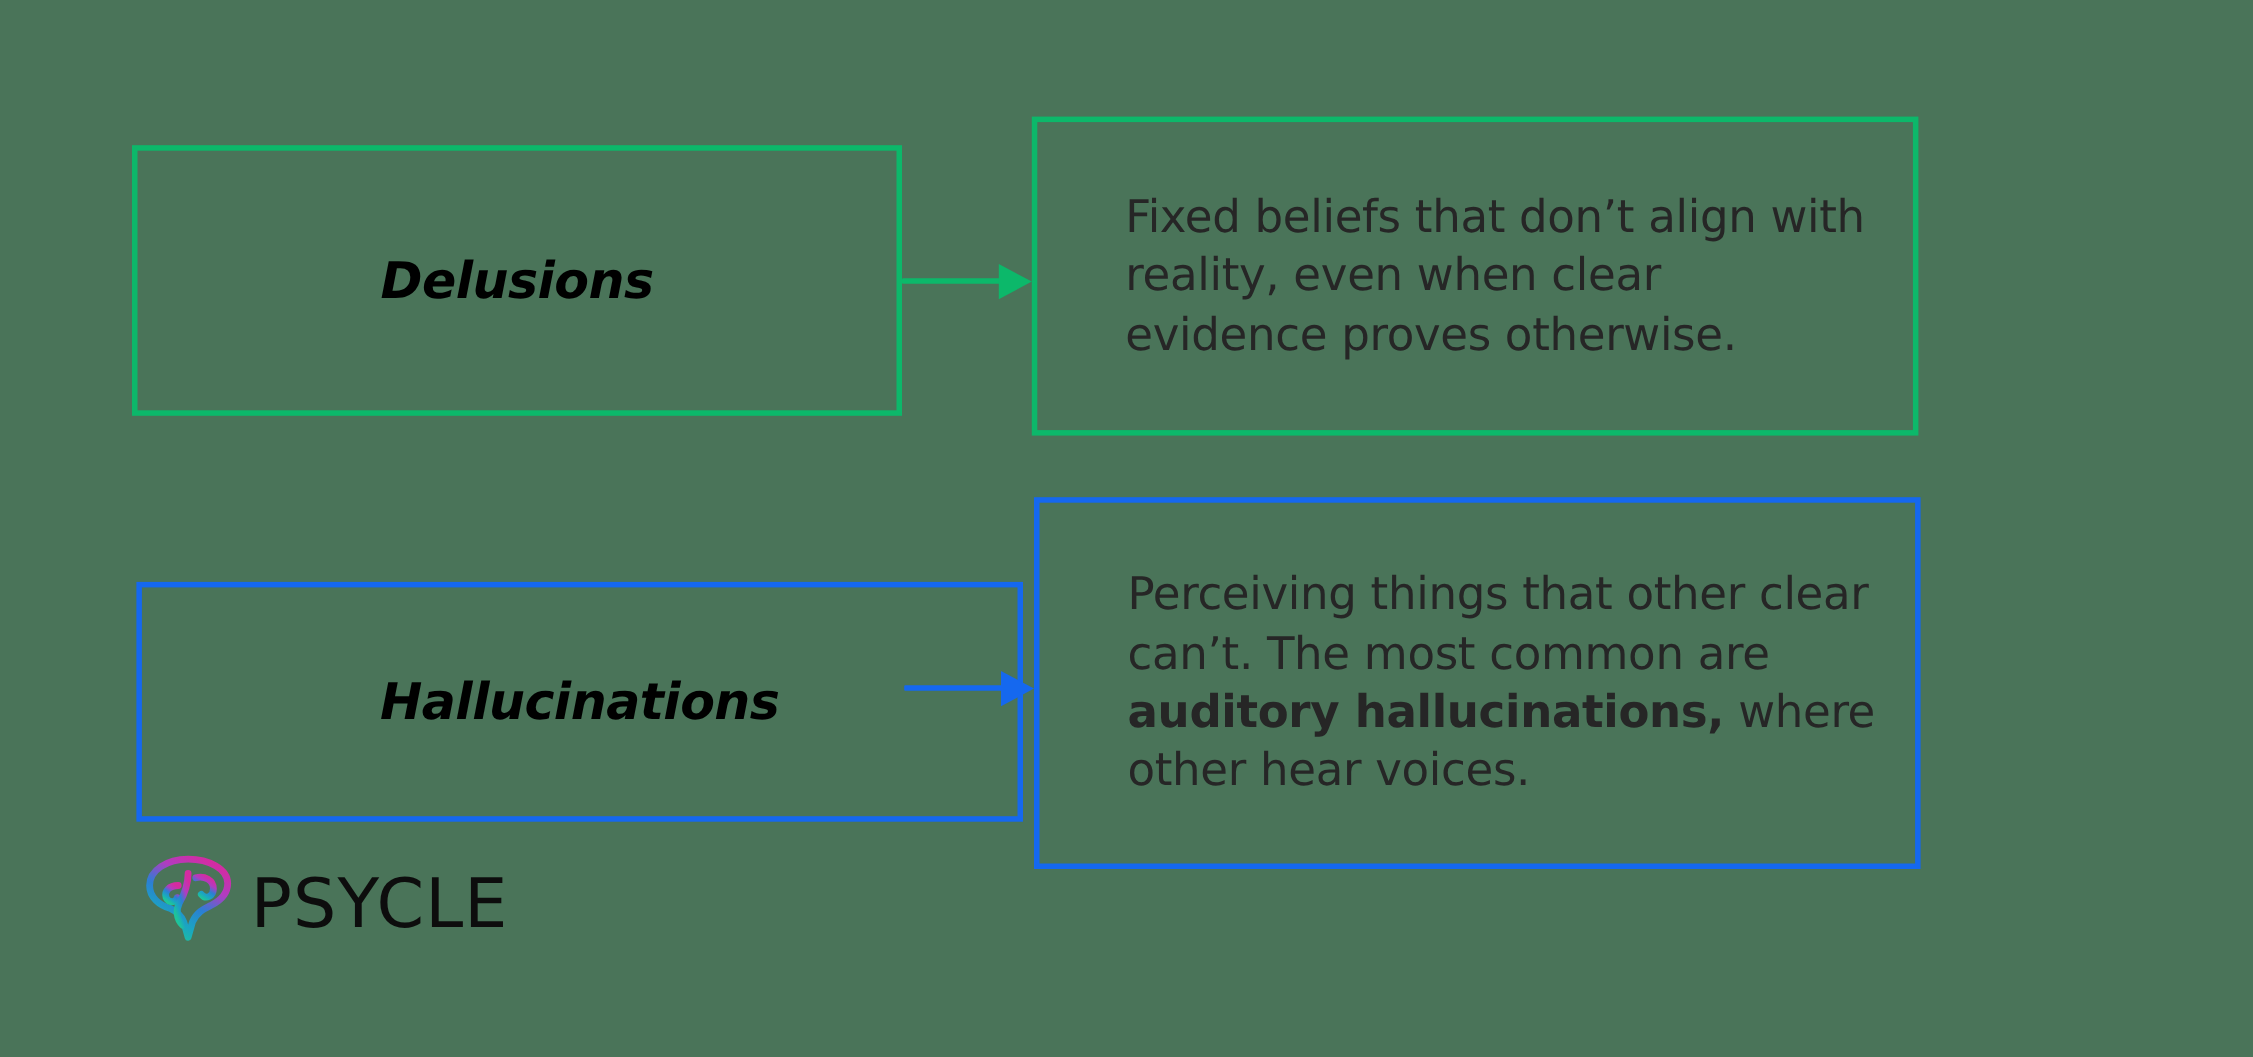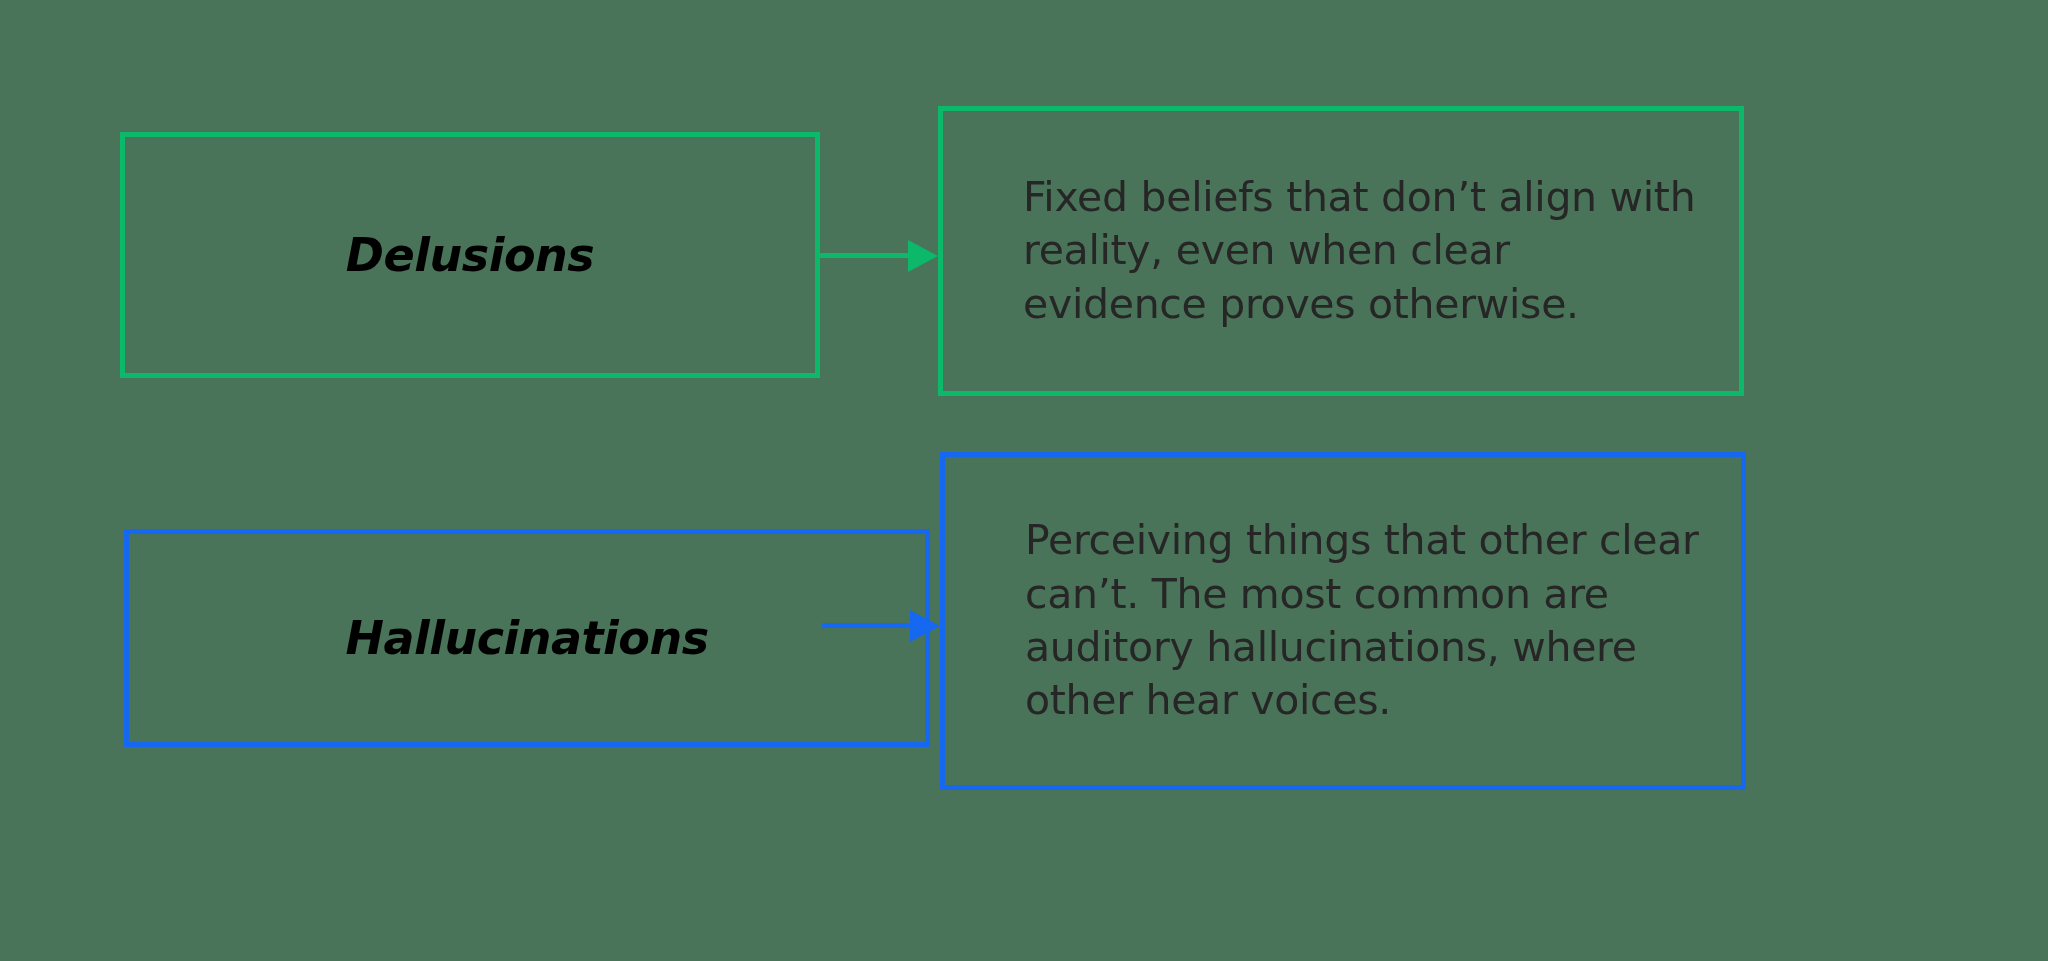--- a/index.html
+++ b/index.html
@@ -49,21 +49,21 @@
   }
 
   .desc-text {
     font-family: "DejaVu Sans", "Liberation Sans", sans-serif;
     font-size: 41px;
     line-height: 1.30;
     color: #262626;
     padding: 0 34px 0 80px;
     letter-spacing: -0.3px;
   }
-  .desc-text b { font-weight: normal; }
+  .desc-text b { font-weight: bold; }
 
   
   .connector {
     position: absolute;
     height: 0;
   }
   .connector .line {
     position: absolute;
     left: 0;
     top: 0;
@@ -136,14 +136,52 @@
 
   <div class="connector" id="hallu-connector">
     <div class="line" style="background: rgb(21, 104, 239);"></div>
     <div class="head" style="border-left-color: rgb(21, 104, 239);"></div>
   </div>
 
   <div class="desc-box" id="hallu-desc" style="border-color: rgb(21, 104, 239);">
     <div class="desc-text" id="hallu-desc-text"><span>Perceiving things that other clear can’t. The most common are </span><b>auditory hallucinations,</b><span> where other hear voices.</span></div>
   </div>
 
+  <div id="logo">
+    <span class="brain-wrap">
+      <svg class="brain" viewBox="0 0 86 100" xmlns="http://www.w3.org/2000/svg">
+        <defs>
+          <linearGradient id="brainGrad" x1="0.78" y1="0" x2="0.22" y2="1">
+            <stop offset="0%" stop-color="#d52ba0"></stop>
+            <stop offset="28%" stop-color="#b13cc0"></stop>
+            <stop offset="55%" stop-color="#2b7fd4"></stop>
+            <stop offset="80%" stop-color="#1aa7c0"></stop>
+            <stop offset="100%" stop-color="#1ec49a"></stop>
+          </linearGradient>
+        </defs>
+        <g fill="none" stroke="url(#brainGrad)" stroke-width="6.2" stroke-linecap="round" stroke-linejoin="round">
+
+          <path d="M43 9
+                   C 24 9, 8 19, 8 33
+                   C 8 44, 17 51, 27 54
+                   C 32 56, 36 59, 39 66
+                   L 43 80
+                   L 47 66
+                   C 51 57, 58 54, 64 51
+                   C 74 46, 79 39, 79 31
+                   C 79 18, 62 9, 43 9 Z"></path>
+
+          <path d="M34 33
+                   C 26 33, 21 38, 23 44
+                   C 25 49, 32 49, 33 44"></path>
+
+          <path d="M43 22 C 43 34, 39 42, 35 49 C 32 55, 32 63, 38 69"></path>
+
+          <path d="M50 26
+                   C 58 24, 66 28, 66 36
+                   C 66 43, 59 46, 55 41"></path>
+        </g>
+      </svg>
+    </span>
+    <span class="wordmark">PSYCLE</span>
+  </div>
 
 </div>
 
 </body></html>

